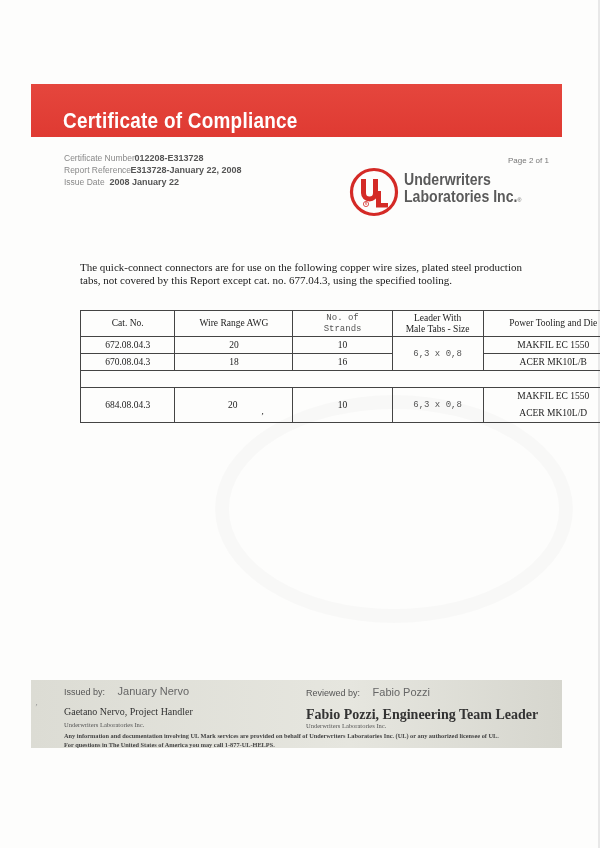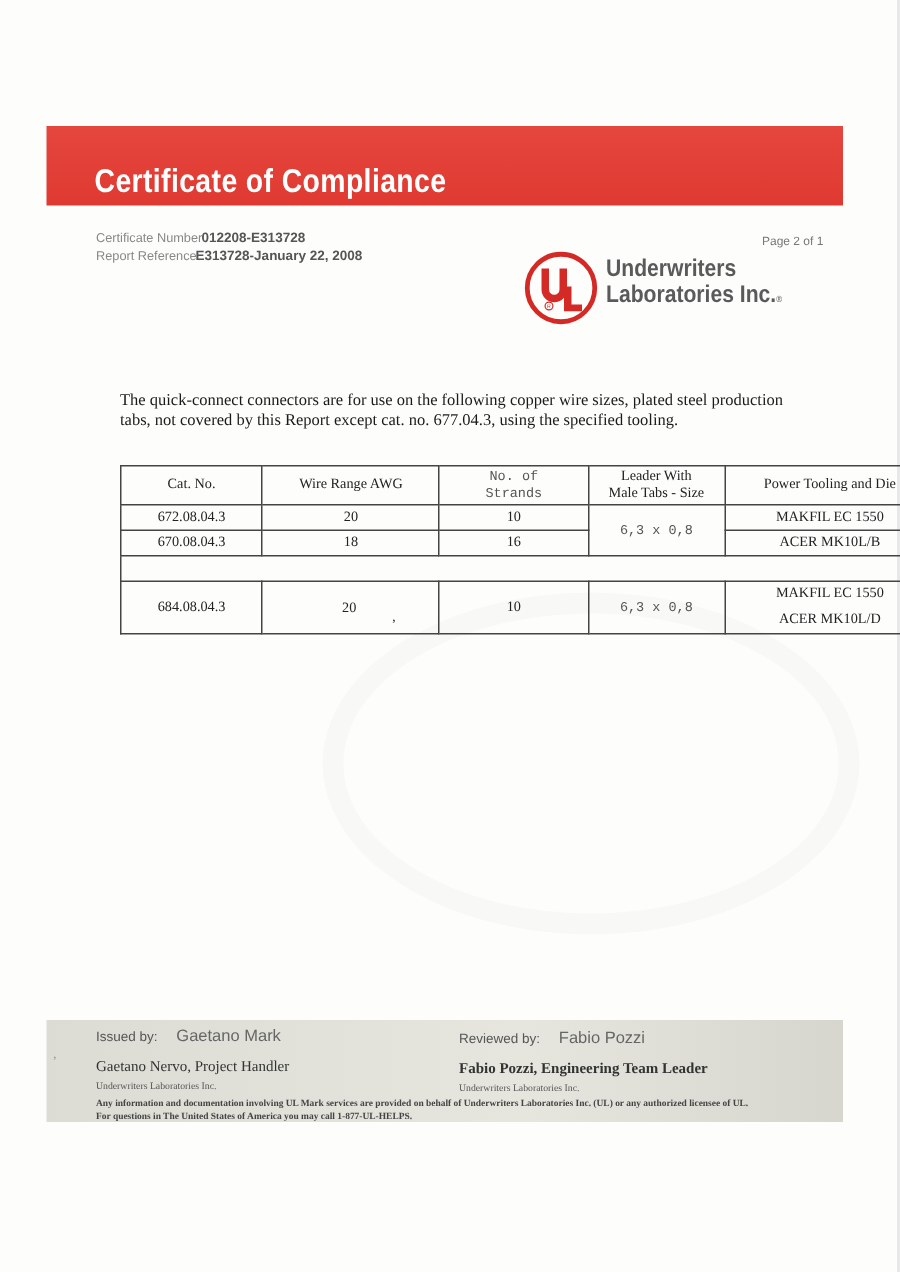--- a/index.html
+++ b/index.html
@@ -55,21 +55,21 @@
     border-radius:50%; border:14px solid rgba(0,0,0,0.018);
   }
   .footer {
     position:absolute; left:31px; top:680px; width:531px; height:68px;
     background:linear-gradient(90deg,#dcdcd4 0%,#e6e6df 60%,#d6d6ce 100%);
   }
   .f-issued { position:absolute; left:64px; top:685px; font-family:"Liberation Sans", sans-serif; font-size:9px; color:#555; white-space:nowrap; }
   .f-issued .sig, .f-reviewed .sig { font-size:11px; color:#666; margin-left:10px; font-weight:normal; }
   .f-reviewed { position:absolute; left:306px; top:686px; font-family:"Liberation Sans", sans-serif; font-size:9px; color:#555; white-space:nowrap; }
   .f-name1 { position:absolute; left:64px; top:706px; font-size:10px; font-weight:normal; color:#333; white-space:nowrap; }
-  .f-name2 { position:absolute; left:306px; top:707px; font-size:10px; font-weight:bold; color:#333; white-space:nowrap; }
+  .f-name2 { position:absolute; left:306px; top:707px; font-size:14px; font-weight:bold; color:#333; white-space:nowrap; }
   .f-org1 { position:absolute; left:64px; top:721px; font-size:6.5px; color:#555; white-space:nowrap; }
   .f-org2 { position:absolute; left:306px; top:722px; font-size:6.5px; color:#555; white-space:nowrap; }
   .f-disclaimer { position:absolute; left:64px; top:731px; font-size:6.3px; line-height:9px; color:#444; white-space:nowrap; font-weight:bold; }
   .scan-edge { position:absolute; right:0; top:0; width:2px; height:848px; background:#e8e8e8; }
   .mark { position:absolute; left:35px; top:697px; font-size:9px; color:#999; }
 </style>
 </head>
 <body>
 
 <div class="scan-edge"></div>
@@ -78,20 +78,24 @@
 <div class="band-title">Certificate of Compliance</div>
 
 <div class="meta">
   <div class="row">
     <span class="lbl" style="width:68px">Certificate Number</span>
     <span class="val">012208-E313728</span>
   </div>
   <div class="row">
     <span class="lbl" style="width:64px">Report Reference</span>
     <span class="val">E313728-January 22, 2008</span>
+  </div>
+  <div class="row">
+    <span class="lbl" style="width:43px">Issue Date</span>
+    <span class="val">2008 January 22</span>
   </div>
 </div>
 
 <div class="page-no">Page 2 of 1</div>
 
 <svg class="ul-logo" viewBox="0 0 50 50">
   <circle cx="25" cy="25" r="22.5" fill="none" stroke="#d42a26" stroke-width="3.2"></circle>
   <path d="M12 12 h5 v14 a3.5 3.5 0 0 0 7 0 v-14 h5 v14 a8.5 8.5 0 0 1 -17 0 z" fill="#d42a26"></path>
   <path d="M27 24 h5 v12 h7 v4.5 h-12 z" fill="#d42a26"></path>
   <circle cx="17" cy="37" r="2.6" fill="none" stroke="#d42a26" stroke-width="0.8"></circle>
@@ -157,21 +161,21 @@
     </td>
   </tr>
 </tbody>
   </table>
 
 <div class="footer"></div>
 <div class="mark">‚</div>
 
 <div class="f-issued">
   <span>Issued by:</span>
-  <span class="sig">Gaetano Mark</span>
+  <span class="sig">January Nervo</span>
 </div>
 <div class="f-reviewed">
   <span>Reviewed by:</span>
   <span class="sig">Fabio Pozzi</span>
 </div>
 <div class="f-name1">Gaetano Nervo, Project Handler</div>
 <div class="f-name2">Fabio Pozzi, Engineering Team Leader</div>
 <div class="f-org1">Underwriters Laboratories Inc.</div>
 <div class="f-org2">Underwriters Laboratories Inc.</div>
 <div class="f-disclaimer">

